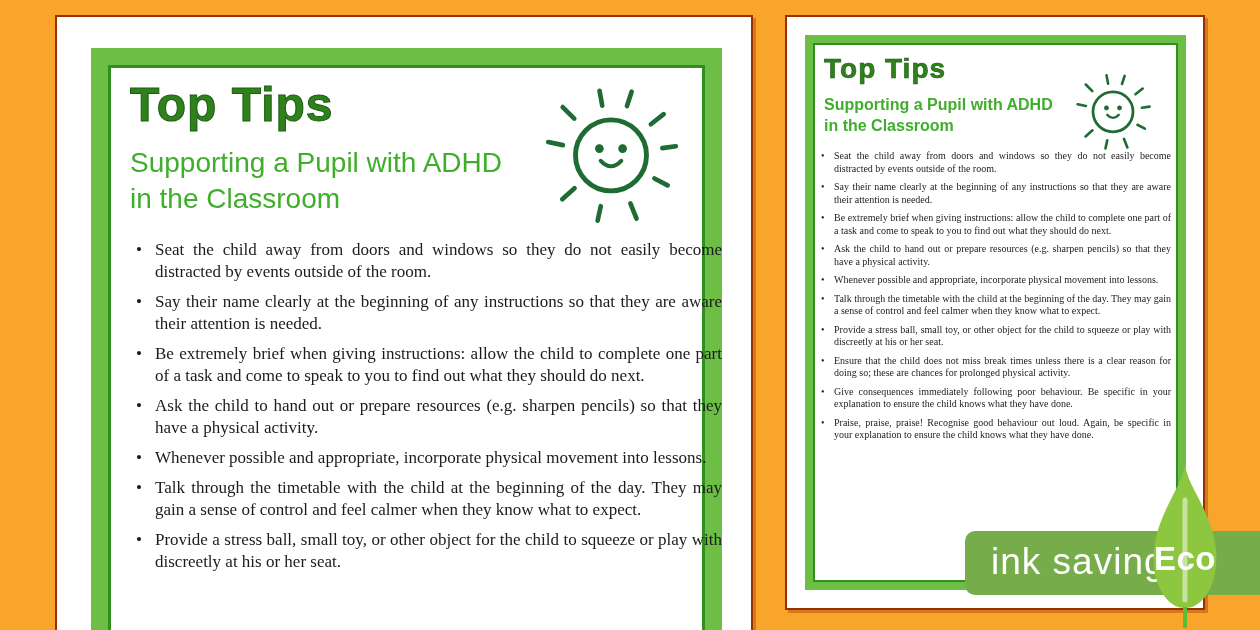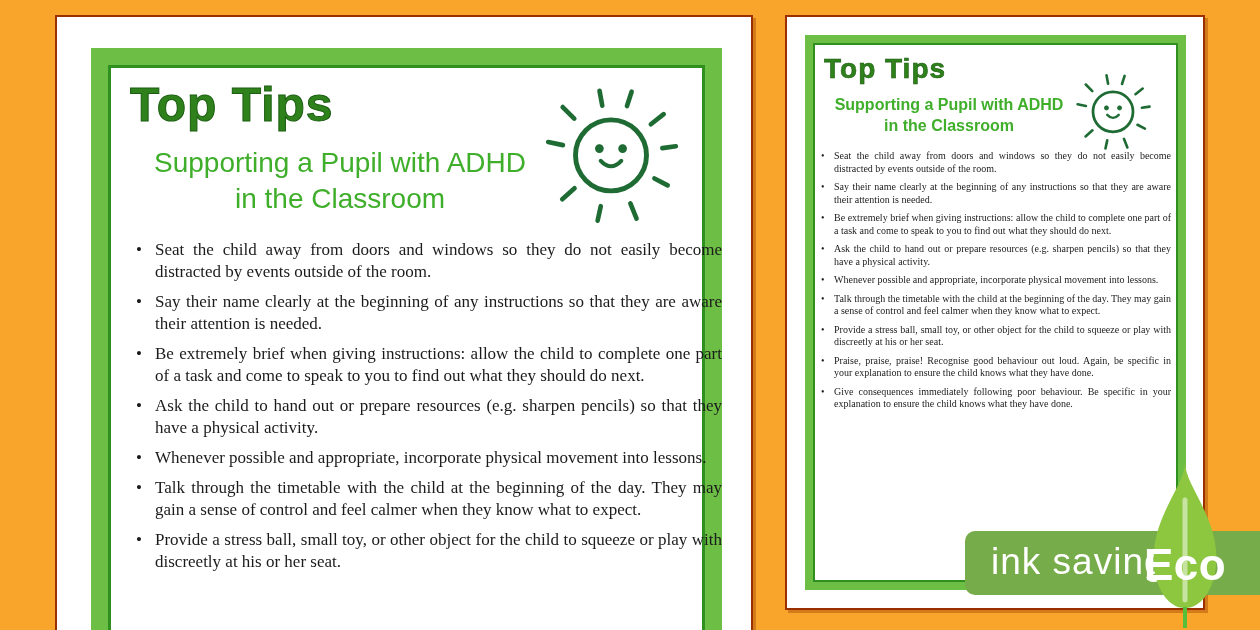--- a/index.html
+++ b/index.html
@@ -22,21 +22,21 @@
   .frame{position:absolute;border-style:solid;border-color:var(--frame-green);}
   #page-left .frame{left:34px;top:31px;right:29px;bottom:31px;border-width:17px;}
   #page-right .frame{left:18px;top:18px;right:17px;bottom:18px;border-width:8px;}
   .frame-inner{position:absolute;left:0;top:0;right:0;bottom:0;border-style:solid;border-color:var(--frame-inner-green);}
   #page-left .frame-inner{border-width:3px;}
   #page-right .frame-inner{border-width:2px;}
 
   .doc-title{position:absolute;font-weight:bold;color:var(--title-green);-webkit-text-stroke:1px #1A5D10;letter-spacing:1px;}
   #page-left .doc-title{left:73px;top:60px;font-size:48px;}
   #page-right .doc-title{left:37px;top:36px;font-size:28px;-webkit-text-stroke:0.6px #1A5D10;}
-  .doc-subtitle{position:absolute;color:var(--subtitle-green);text-align:center;}
+  .doc-subtitle{position:absolute;color:var(--subtitle-green);}
   #page-left .doc-subtitle{left:73px;top:128px;font-size:28px;line-height:36px;width:420px;font-weight:500;}
   #page-right .doc-subtitle{left:37px;top:77px;font-size:16px;line-height:21px;width:250px;font-weight:600;}
 
   .sun{position:absolute;overflow:visible;}
   #page-left .sun{left:483px;top:66px;width:142px;height:142px;}
   #page-right .sun{left:286px;top:54px;width:80px;height:80px;}
   .sun *{stroke:var(--sun-green);}
 
   ul.tips{position:absolute;list-style:none;}
   #page-left ul.tips{left:73px;top:222px;width:592px;}
@@ -51,21 +51,21 @@
   #ink-banner{
     position:absolute;left:965px;top:531px;width:300px;height:64px;z-index:5;
     background:var(--banner-green);border-radius:10px 0 0 10px;
   }
   #ink-banner .banner-label{
     display:block;line-height:62px;padding-left:26px;font-size:37px;color:#fff;font-weight:500;letter-spacing:1px;
   }
   #eco-leaf{position:absolute;left:1143px;top:460px;width:84px;height:172px;z-index:6;overflow:visible;}
   #eco-label{
     position:absolute;left:1143px;top:540px;width:84px;z-index:7;text-align:center;
-    font-size:44px;font-weight:bold;color:#fff;letter-spacing:0.5px;
+    font-size:33px;font-weight:bold;color:#fff;letter-spacing:0.5px;
   }
 </style>
 </head>
 <body>
 
 <div class="page" id="page-left">
   <div class="frame">
     <div class="frame-inner"></div>
   </div>
   <div class="doc-title">Top Tips</div>
@@ -131,22 +131,23 @@
     </g>
   </svg>
   <ul class="tips">
     <li>Seat the child away from doors and windows so they do not easily become distracted by events outside of the room.</li>
     <li>Say their name clearly at the beginning of any instructions so that they are aware their attention is needed.</li>
     <li>Be extremely brief when giving instructions: allow the child to complete one part of a task and come to speak to you to find out what they should do next.</li>
     <li>Ask the child to hand out or prepare resources (e.g. sharpen pencils) so that they have a physical activity.</li>
     <li>Whenever possible and appropriate, incorporate physical movement into lessons.</li>
     <li>Talk through the timetable with the child at the beginning of the day. They may gain a sense of control and feel calmer when they know what to expect.</li>
     <li>Provide a stress ball, small toy, or other object for the child to squeeze or play with discreetly at his or her seat.</li>
+    <li>Ensure that the child does not miss break times unless there is a clear reason for doing so; these are chances for prolonged physical activity.</li>
+    <li>Give consequences immediately following poor behaviour. Be specific in your explanation to ensure the child knows what they have done.</li>
     <li>Praise, praise, praise! Recognise good behaviour out loud. Again, be specific in your explanation to ensure the child knows what they have done.</li>
-    <li>Give consequences immediately following poor behaviour. Be specific in your explanation to ensure the child knows what they have done.</li>
   </ul>
 </div>
 
 <div id="ink-banner">
   <span class="banner-label">ink saving</span>
 </div>
 <svg id="eco-leaf" viewBox="0 0 84 172">
   <path d="M42,2 C42,24 15,50 11,90 C8,122 23,148 42,148 C61,148 76,122 73,90 C69,50 42,24 42,2 Z" fill="#8DC63F"></path>
   <line x1="42" y1="40" x2="42" y2="140" stroke="rgba(255,255,255,0.5)" stroke-width="5" stroke-linecap="round"></line>
   <line x1="42" y1="147" x2="42" y2="168" stroke="#56BE39" stroke-width="4"></line>

